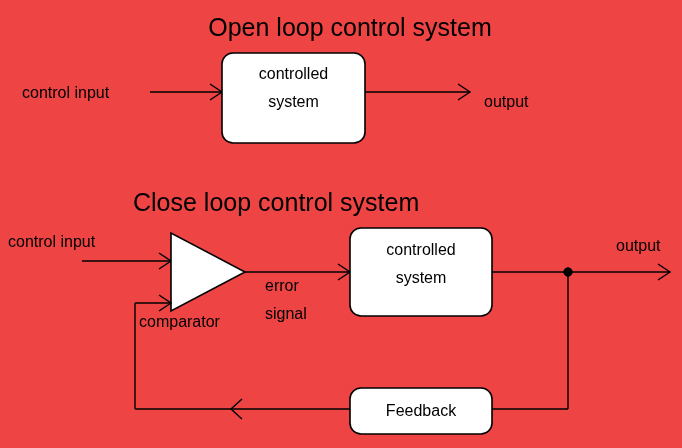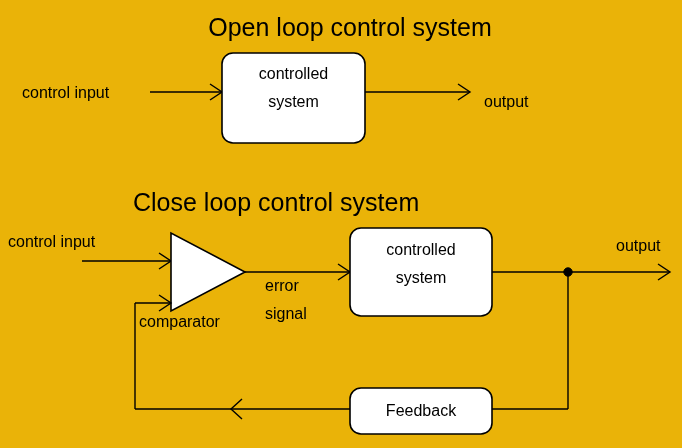--- a/index.html
+++ b/index.html
@@ -12,21 +12,21 @@
     width: 682px;
     height: 448px;
     overflow: hidden;
     font-family: "Liberation Sans", sans-serif;
     color: #000000;
   }
   #diagram-root {
     position: relative;
     width: 682px;
     height: 448px;
-    background: #eab308;
+    background: #ef4444;
   }
   svg#diagram-canvas {
     position: absolute;
     top: 0;
     left: 0;
     width: 682px;
     height: 448px;
     display: block;
   }
   .wire {

